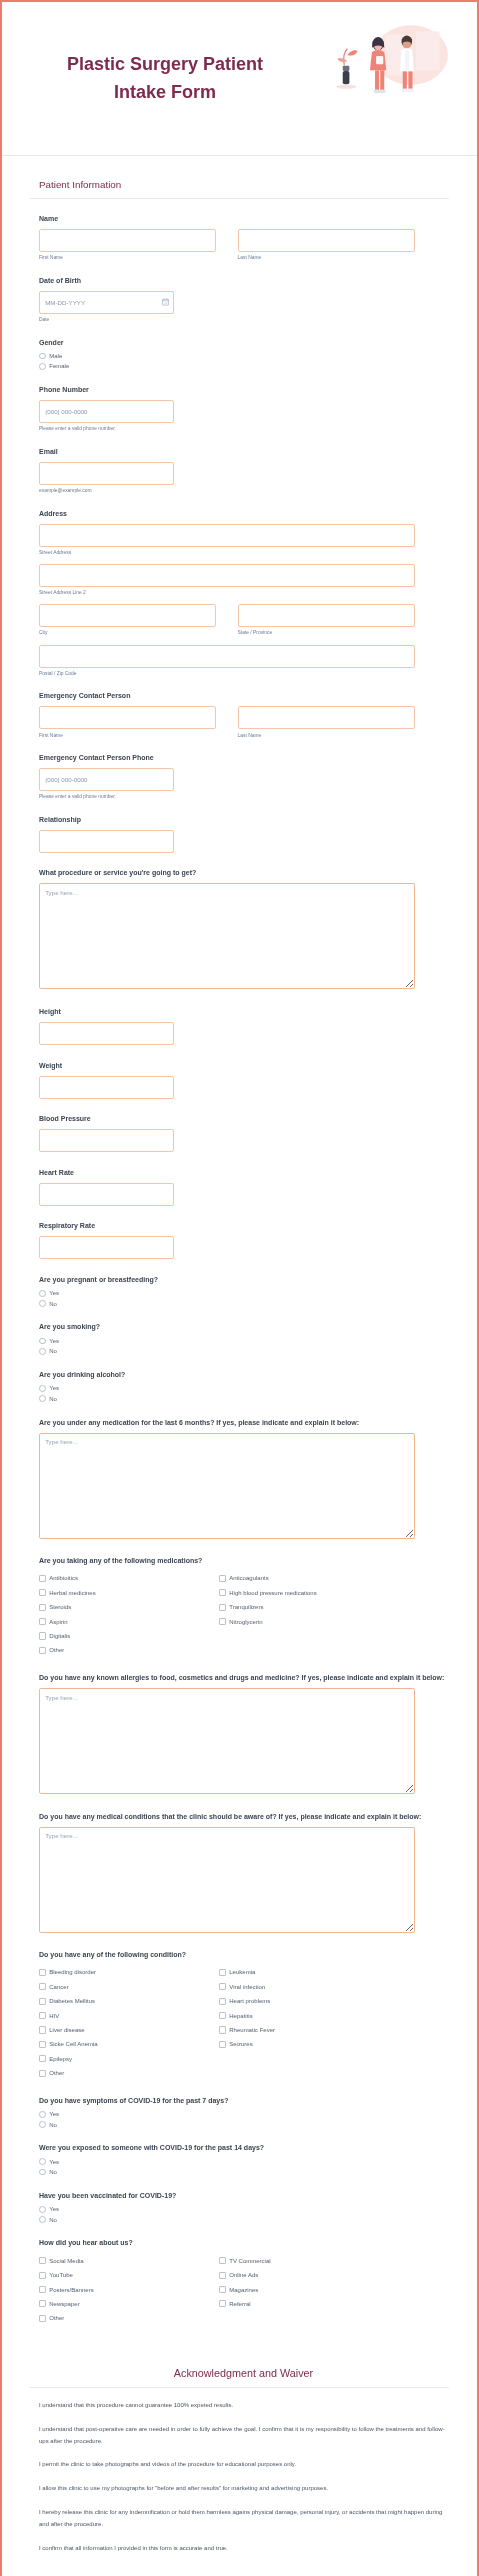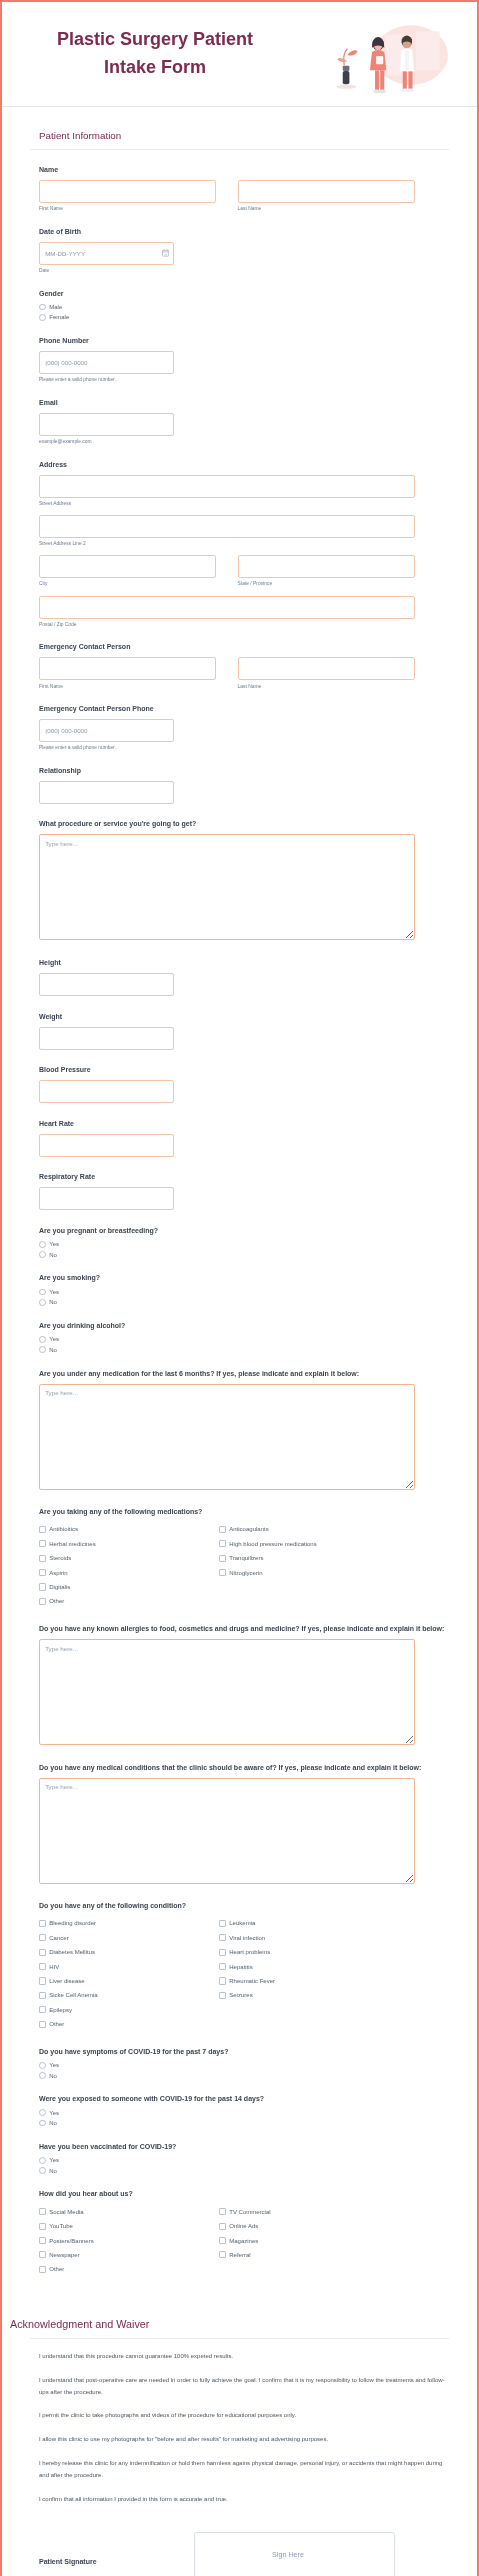--- a/index.html
+++ b/index.html
@@ -13,24 +13,25 @@
   .form-frame {
     width: 479px;
     min-height: 3662px;
     border: 2.1px solid #f07a6e;
     background: #fff;
     position: relative;
   }
   
   .form-header {
     position: relative;
-    height: 105px;
+    height: 154px;
     border-bottom: 0.5px solid #e3e6ec;
     display: flex;
     align-items: center;
+    padding-left: 10px;
   }
   .header-title {
     width: 242px;
     margin-left: 32px;
     font-size: 18px;
     line-height: 1.55;
     font-weight: bold;
     color: #7d2b4e;
     text-align: center;
   }
@@ -43,21 +44,21 @@
   }
   
   .form-body { padding: 0 0 0 0; }
   .section-title {
     font-size: 9.8px;
     font-weight: normal;
     color: #7d2b4e;
     margin: 23px 0 0 37px;
   }
   .section-title.centered {
-    text-align: left;
+    text-align: center;
     margin-left: 8px;
     font-size: 10.8px;
   }
   .section-rule {
     height: 0.5px;
     background: #e6e9ee;
     margin: 8.2px 28px 0 28px;
   }
   .field {
     margin: 15.5px 0 0 37px;

